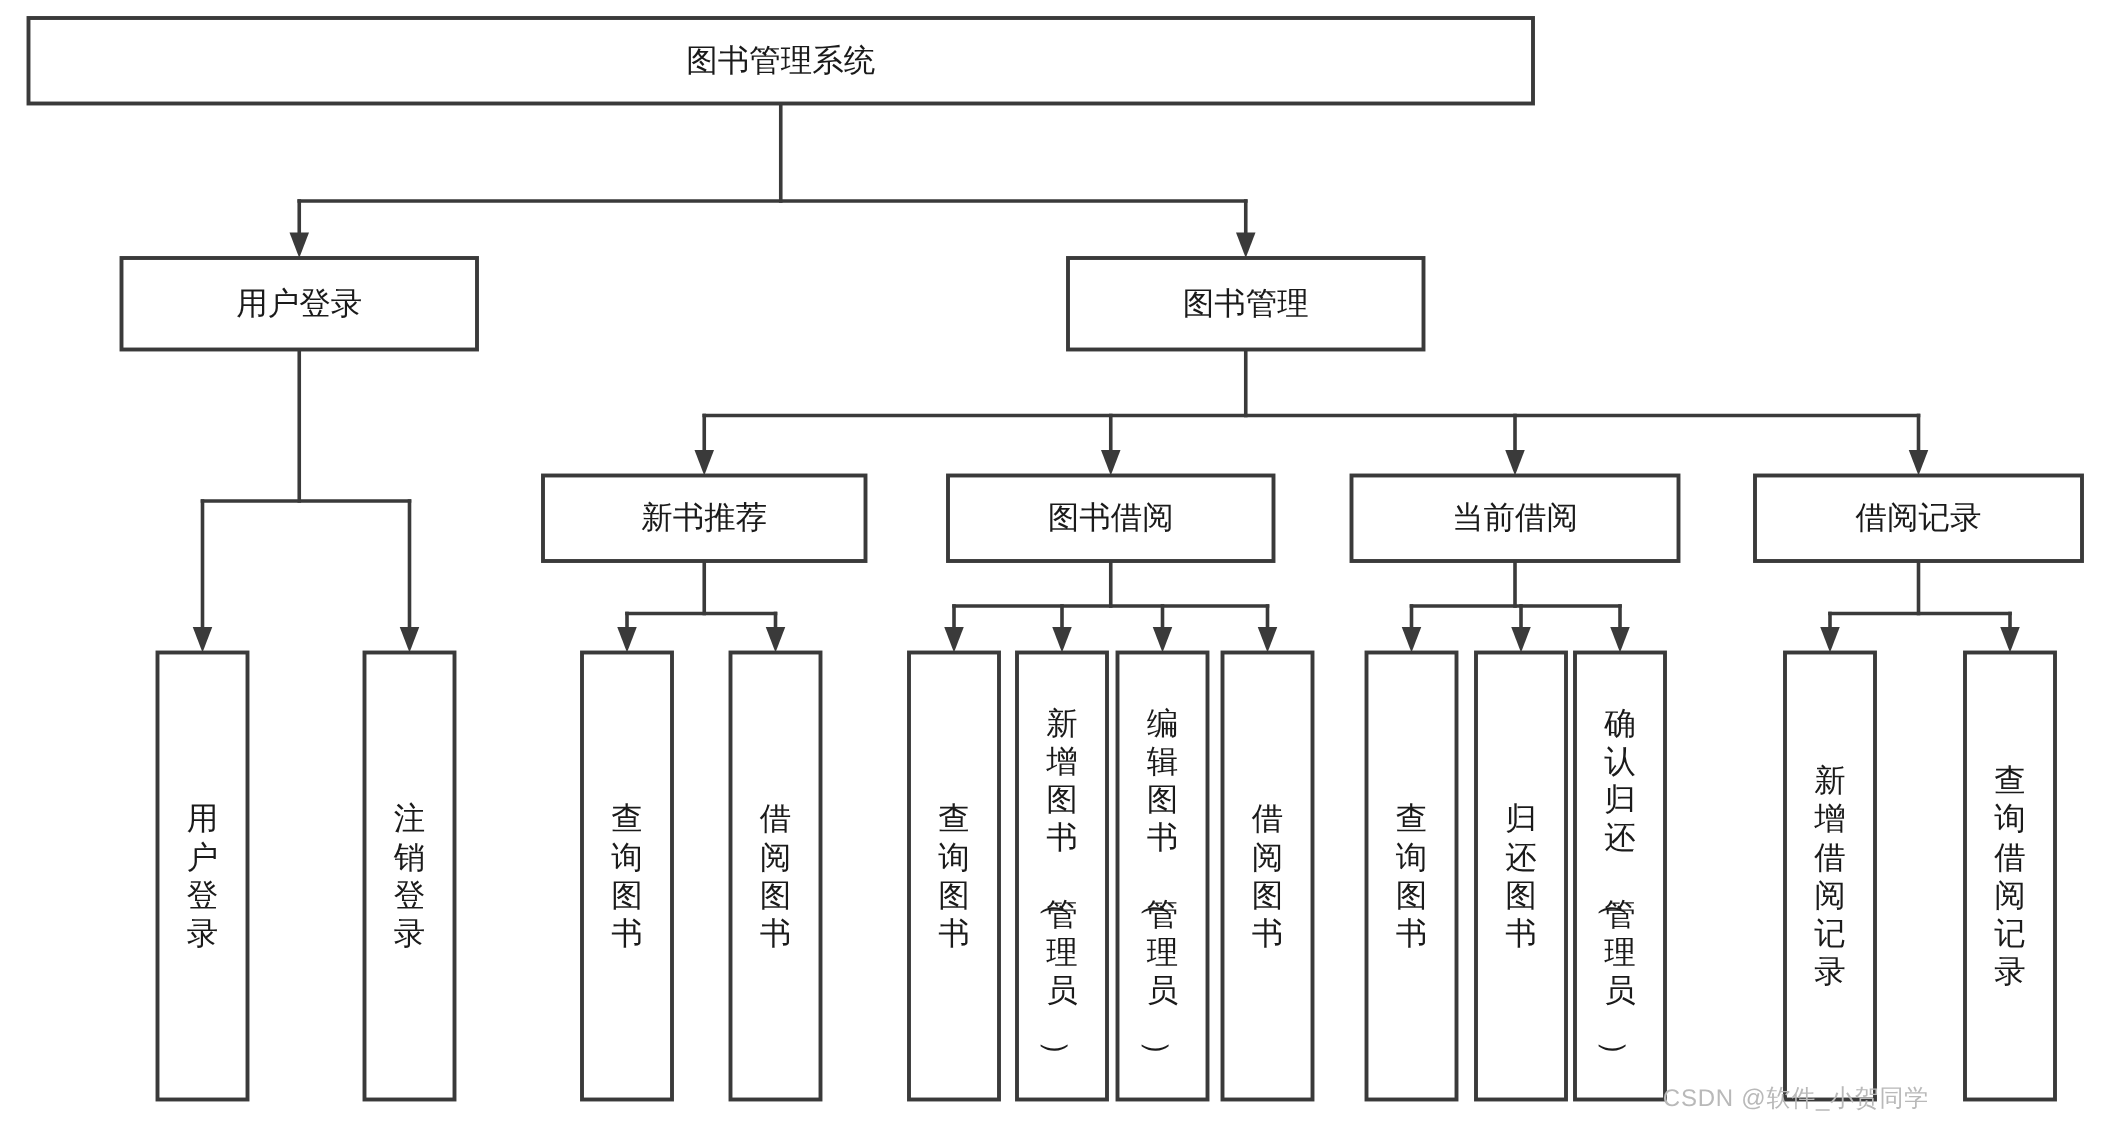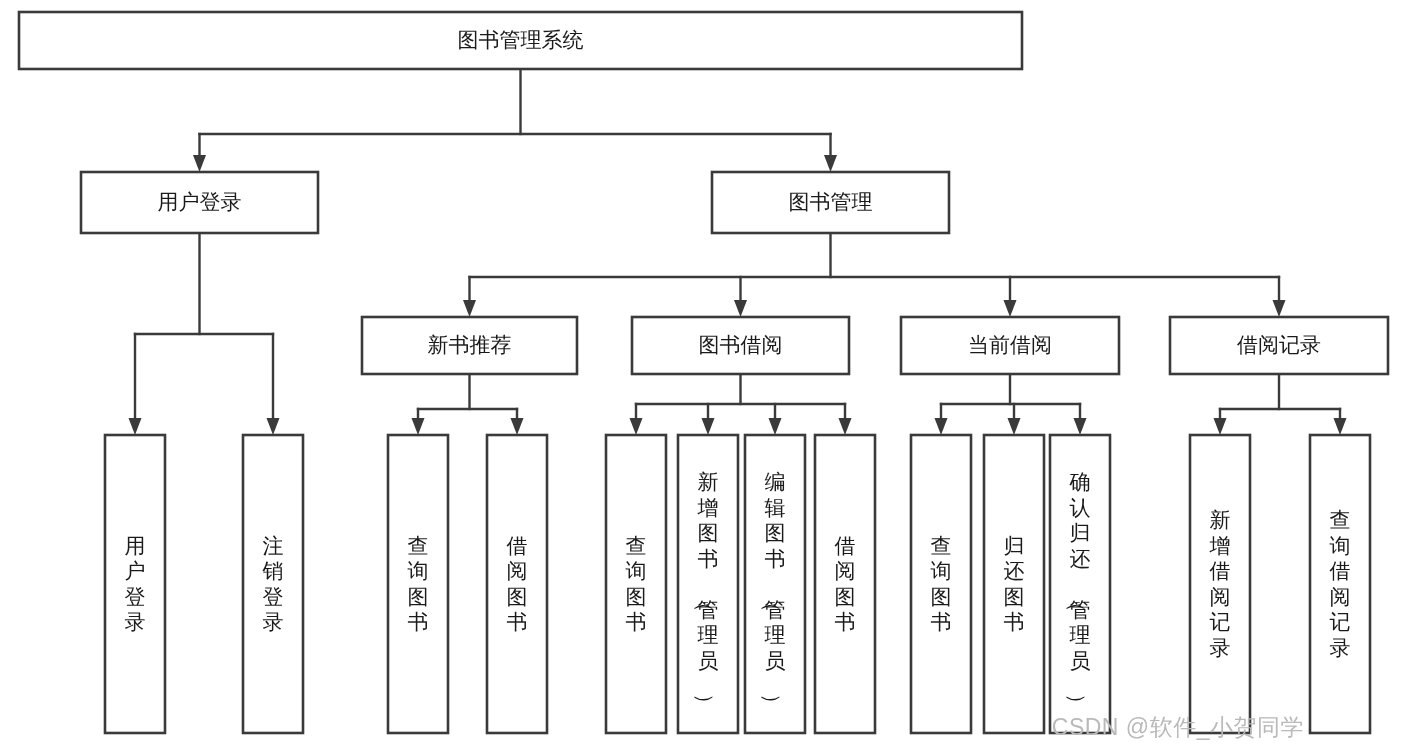--- a/index.html
+++ b/index.html
@@ -51,24 +51,24 @@
     dominant-baseline: middle;
   }
   .node-label-vertical {
     font-family: "Liberation Sans", "DejaVu Sans", sans-serif;
     fill: #1a1a1a;
     font-size: 21px;
     text-anchor: middle;
   }
   .watermark {
     position: absolute;
-    right: 0;
+    right: 18px;
     bottom: 4px;
     font-family: "Liberation Sans", "DejaVu Sans", sans-serif;
-    font-size: 23px;
+    font-size: 16px;
     color: #b9b9b9;
     letter-spacing: 0.5px;
     white-space: nowrap;
     user-select: none;
   }
 </style>
 </head>
 <body>
 
 <div id="diagram-root">

